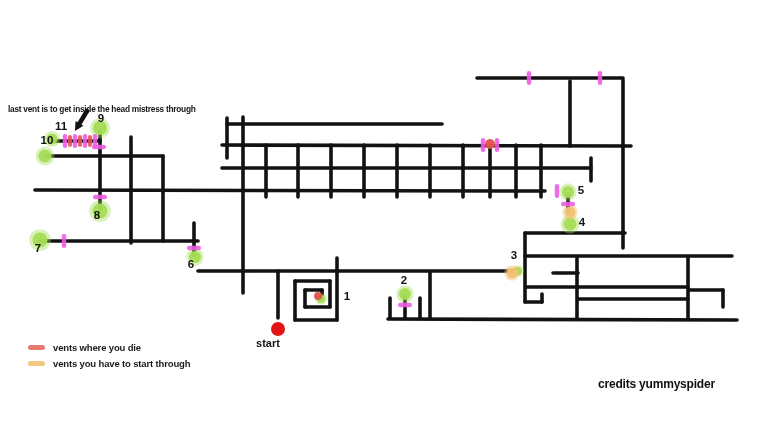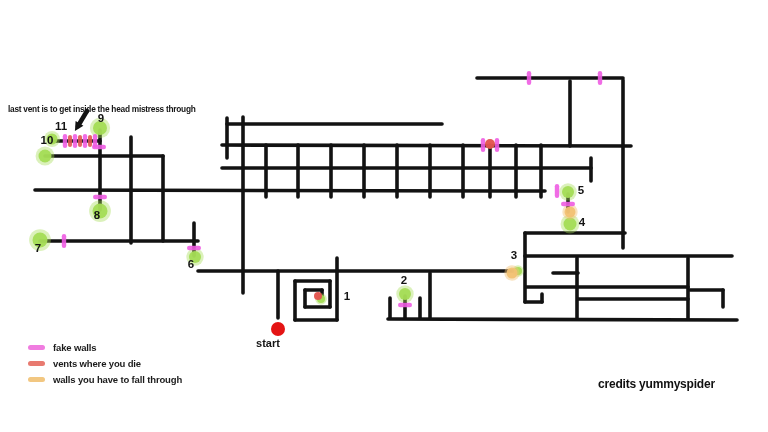--- a/index.html
+++ b/index.html
@@ -137,27 +137,23 @@
       <text x="101" y="122" text-anchor="middle" font-size="11.5">9</text>
       <text x="47" y="144" text-anchor="middle" font-size="11.5">10</text>
       <text x="61" y="130" text-anchor="middle" font-size="11.5">11</text>
       <text x="268" y="347" text-anchor="middle" font-size="11">start</text>
     </svg>
 
   <div class="title-note">last vent is to get inside the head mistress through</div>
 
   <div class="legend">
       <div class="legend-row">
-        <span class="legend-swatch" style="background: rgb(240, 124, 224);"></span>
-        <span class="legend-label">fake walls</span>
-      </div>
-      <div class="legend-row">
         <span class="legend-swatch" style="background: rgb(232, 122, 112);"></span>
         <span class="legend-label">vents where you die</span>
       </div>
       <div class="legend-row">
         <span class="legend-swatch" style="background: rgb(242, 199, 129);"></span>
-        <span class="legend-label">walls you have to fall through</span>
+        <span class="legend-label">vents you have to start through</span>
       </div>
     </div>
 
   <div class="credits">credits yummyspider</div>
 </div>
 
 </body></html>

